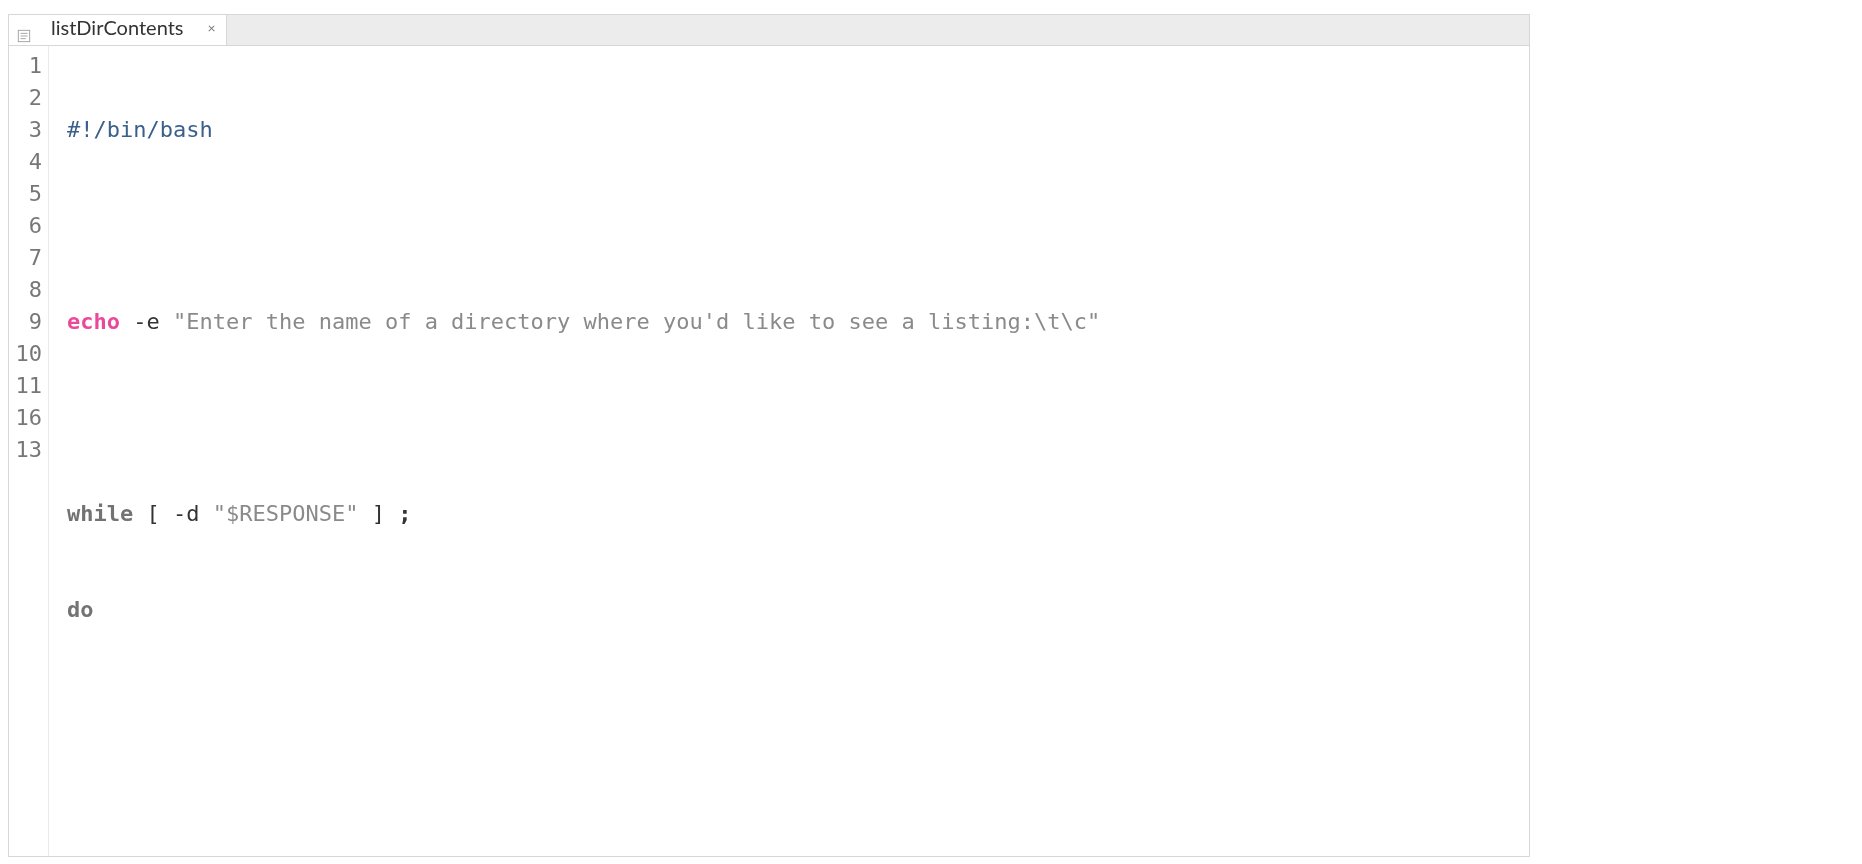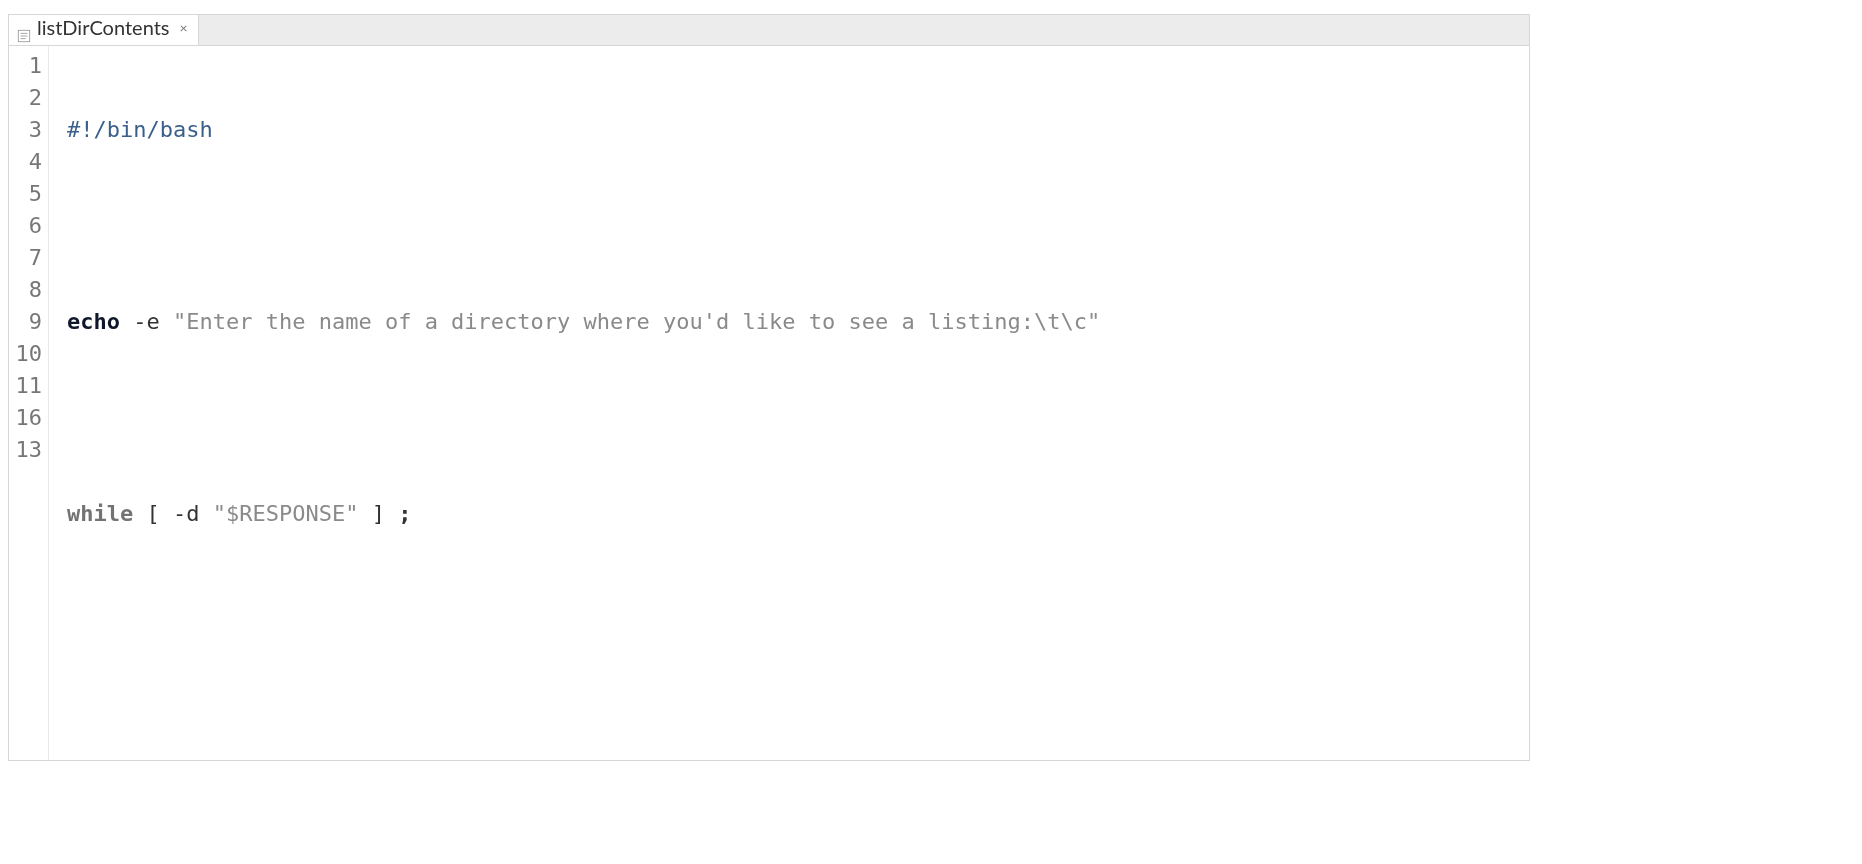--- a/index.html
+++ b/index.html
@@ -27,21 +27,21 @@
   .tabbar {
     background: #ececec;
     border-bottom: 1px solid #d7d7d7;
     display: flex;
     align-items: stretch;
     height: 30px;
   }
   .tab {
     display: flex;
     align-items: center;
-    gap: 6px;
+    gap: 20px;
     background: #ffffff;
     border-right: 1px solid #d7d7d7;
     padding: 0 10px 6px 8px;
     font-size: 20px;
     color: #333333;
   }
   .tab .file-icon {
     width: 14px;
     height: 14px;
     display: inline-block;
@@ -71,21 +71,21 @@
     padding: 4px 10px 6px 18px;
     font-family: "Consolas", "Menlo", "DejaVu Sans Mono", monospace;
     font-size: 22px;
     line-height: 32px;
     white-space: pre;
     color: #333333;
   }
   .code .row { height: 32px; }
   .tok-comment { color: #3a5f8a; margin-top: 28px; }
   .tok-kw      { color: #737373; font-weight: bold; }
-  .tok-cmd     { color: #0f172a; font-weight: bold; }
+  .tok-cmd     { color: #ec4899; font-weight: bold; }
   .tok-str     { color: #8a8a8a; }
   .tok-var     { color: #333333; }
   .tok-punc    { color: #333333; font-weight: bold; }
   .tok-opt     { color: #333333; }
 </style>
 </head>
 <body>
 
 <div class="page">
 
@@ -122,20 +122,21 @@
         <div>16</div>
         <div>13</div>
       </div>
 
       <div class="code">
         <div class="row"><span class="tok-comment">#!/bin/bash</span></div>
         <div class="row"><span></span></div>
         <div class="row"><span class="tok-cmd">echo</span><span class="tok-opt"> -e </span><span class="tok-str">"Enter the name of a directory where you'd like to see a listing:\t\c"</span></div>
         <div class="row"><span></span></div>
         <div class="row"><span class="tok-kw">while</span><span class="tok-opt"> [ -d </span><span class="tok-str">"$RESPONSE"</span><span class="tok-opt"> ] </span><span class="tok-punc">;</span></div>
+        <div class="row"><span class="tok-kw">do</span></div>
         
         
         
         
         
       </div>
     </div>
   </div>
 
 </div>

